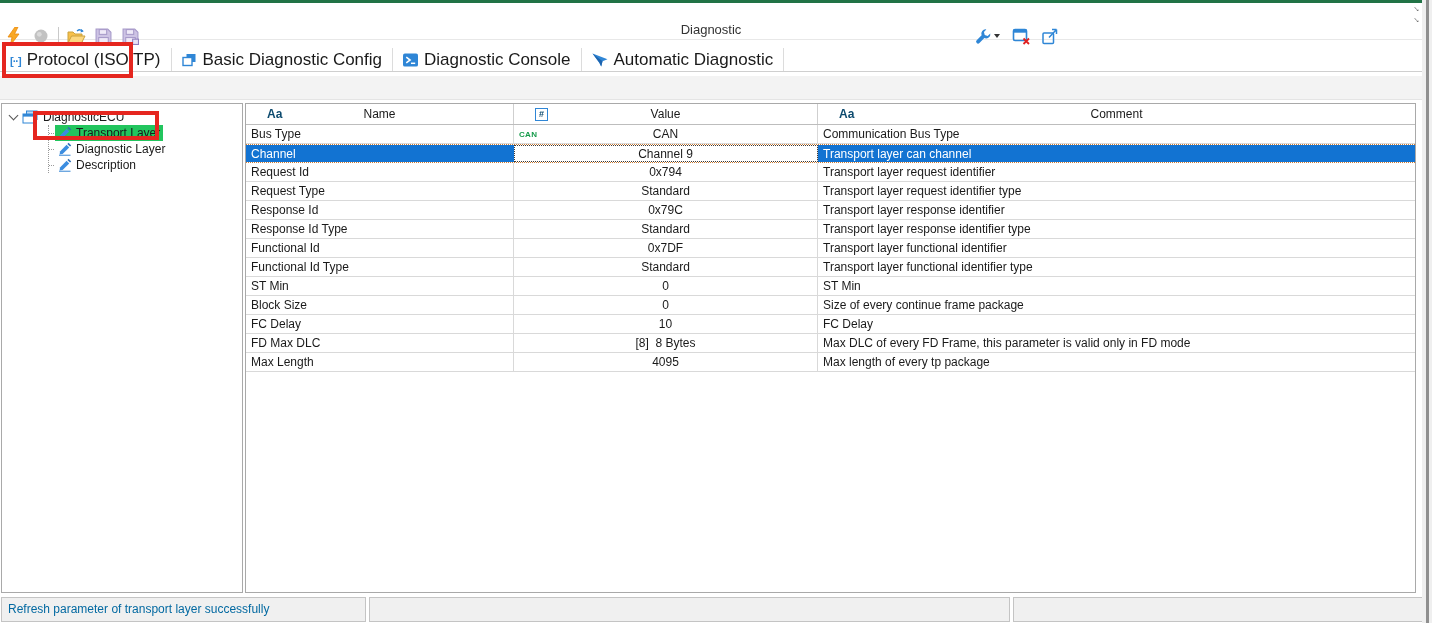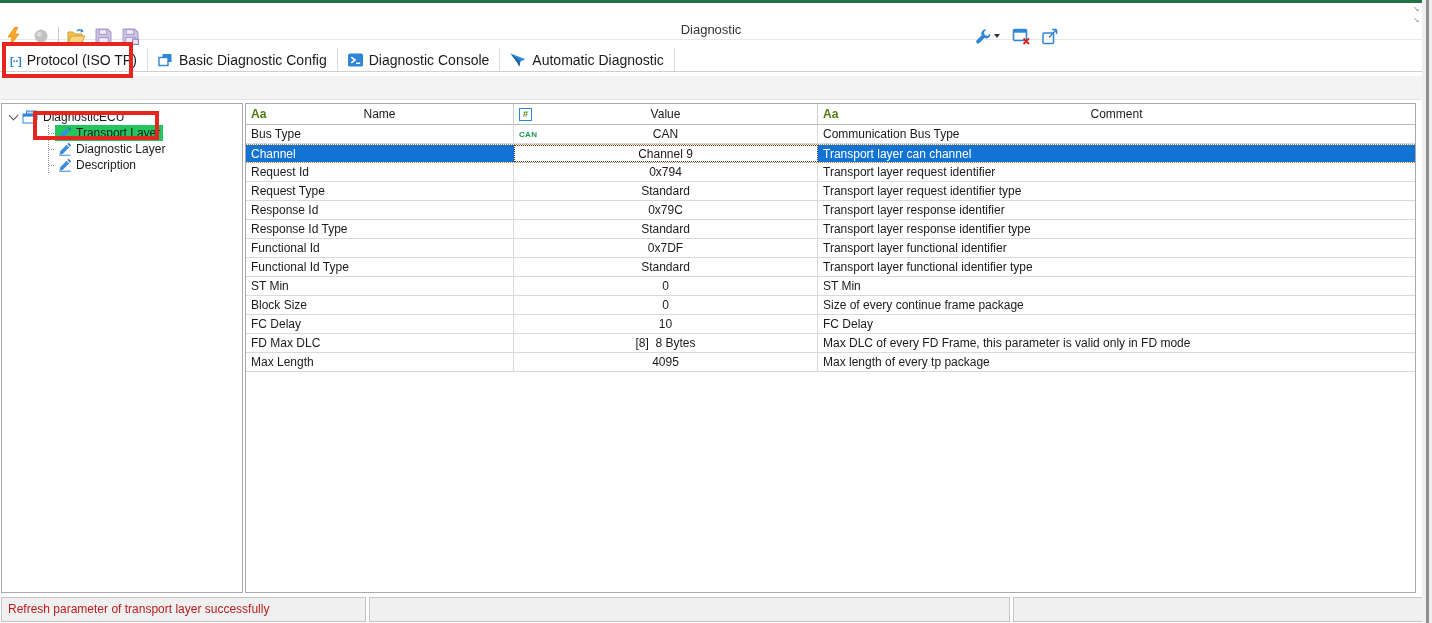--- a/index.html
+++ b/index.html
@@ -21,21 +21,21 @@
   #toolbar { left:4px; top:25px; height:22px; display:flex; align-items:center; gap:7px; }
   .tbtn { width:20px; height:20px; display:flex; align-items:center; justify-content:center; }
   .tsep { width:1px; height:18px; background:#c9c9c9; }
   #toolbar-right { left:972px; top:25px; height:22px; display:flex; align-items:center; gap:9px; }
   .caret { width:0; height:0; border-left:3.5px solid transparent; border-right:3.5px solid transparent;
            border-top:4px solid #333; margin-left:2px; }
 
   
   #tabbar { left:0; top:48px; width:1422px; height:24px; display:flex;
             border-bottom:1px solid #cfcfcf; background:#fff; }
-  .tab { display:flex; align-items:center; gap:6px; padding:0 10px; font-size:14px;
+  .tab { display:flex; align-items:center; gap:6px; padding:0 10px; font-size:17px;
          border-right:1px solid #dcdcdc; white-space:nowrap; }
   .ticon-brackets::before { content:"[··]"; color:#2f86d6; font-weight:bold; font-size:11px; letter-spacing:-1px; }
 
   
   #substrip { left:0; top:76px; width:1422px; height:24px; background:#f3f3f3;
               border-bottom:1px solid #e4e4e4; }
 
   
   #tree-panel { left:1px; top:103px; width:242px; height:490px; background:#fff;
                 border:1px solid #a9a9a9; font-size:12px; padding-top:4px; }
@@ -49,38 +49,38 @@
   .tlabel-wrap { display:flex; align-items:center; gap:4px; padding:0 3px; height:16px; }
 
   
   #table-panel { left:245px; top:103px; width:1171px; height:490px; background:#fff;
                  border:1px solid #a9a9a9; font-size:12px; }
   #thead { display:flex; height:21px; border-bottom:1px solid #bdbdbd; }
   .hcell { position:relative; display:flex; align-items:center; justify-content:center;
            border-right:1px solid #cfcfcf; font-size:12px; }
   .hcell:last-child { border-right:none; }
   .h-name { width:268px; } .h-value { width:304px; } .h-comment { flex:1; }
-  .htype { position:absolute; left:5px; color:#4d7c0f; font-weight:bold; font-size:12px; }
+  .htype { position:absolute; left:21px; color:#0c4a6e; font-weight:bold; font-size:12px; }
   .htype.boxed { width:13px; height:13px; border:1px solid #2f86d6; font-size:9px; font-weight:bold;
                  line-height:11px; text-align:center; }
   .trow { display:flex; height:19px; border-bottom:1px solid #d9d9d9; }
   .cell { display:flex; align-items:center; overflow:hidden; }
   .cell-name { width:268px; padding-left:5px; border-right:1px solid #d9d9d9; }
   .cell-value { width:304px; justify-content:center; border-right:1px solid #d9d9d9; position:relative; }
   .cell-value .txt { white-space:pre; }
   .cell-comment { flex:1; padding-left:5px; }
   .badge { position:absolute; left:5px; color:#159a4a; font-weight:bold; font-size:8px; display:none;
            letter-spacing:0.3px; }
   .trow.selected { border-top:1px dotted #cf7c32; border-bottom:1px dotted #cf7c32; }
   .trow.selected .cell-name, .trow.selected .cell-comment { background:#1273d2; color:#fff; border-right-color:#1273d2; }
   .trow.selected .cell-value { background:#fff; outline:1px dotted #3a3a3a; outline-offset:-1px; }
 
   
   .statbox { top:597px; height:25px; background:#f0f0f0; border:1px solid #c4c4c4; }
-  #stat1 { left:1px; width:365px; padding:4px 6px; font-size:12px; color:#b91c1c; }
+  #stat1 { left:1px; width:365px; padding:4px 6px; font-size:12px; color:#0369a1; }
   #stat2 { left:369px; width:641px; }
   #stat3 { left:1013px; width:418px; }
 
   
   #right-strip { left:1422px; top:0; width:10px; height:623px; background:#efefef; }
   #right-strip .thumb { position:absolute; left:4px; top:0; width:3px; height:623px; background:#8f8f8f; }
 
   
   .hl-rect { border:4px solid #e5261f; background:transparent; z-index:40; }
   #hl-tab  { left:2px;  top:42px;  width:131px; height:36px; }

